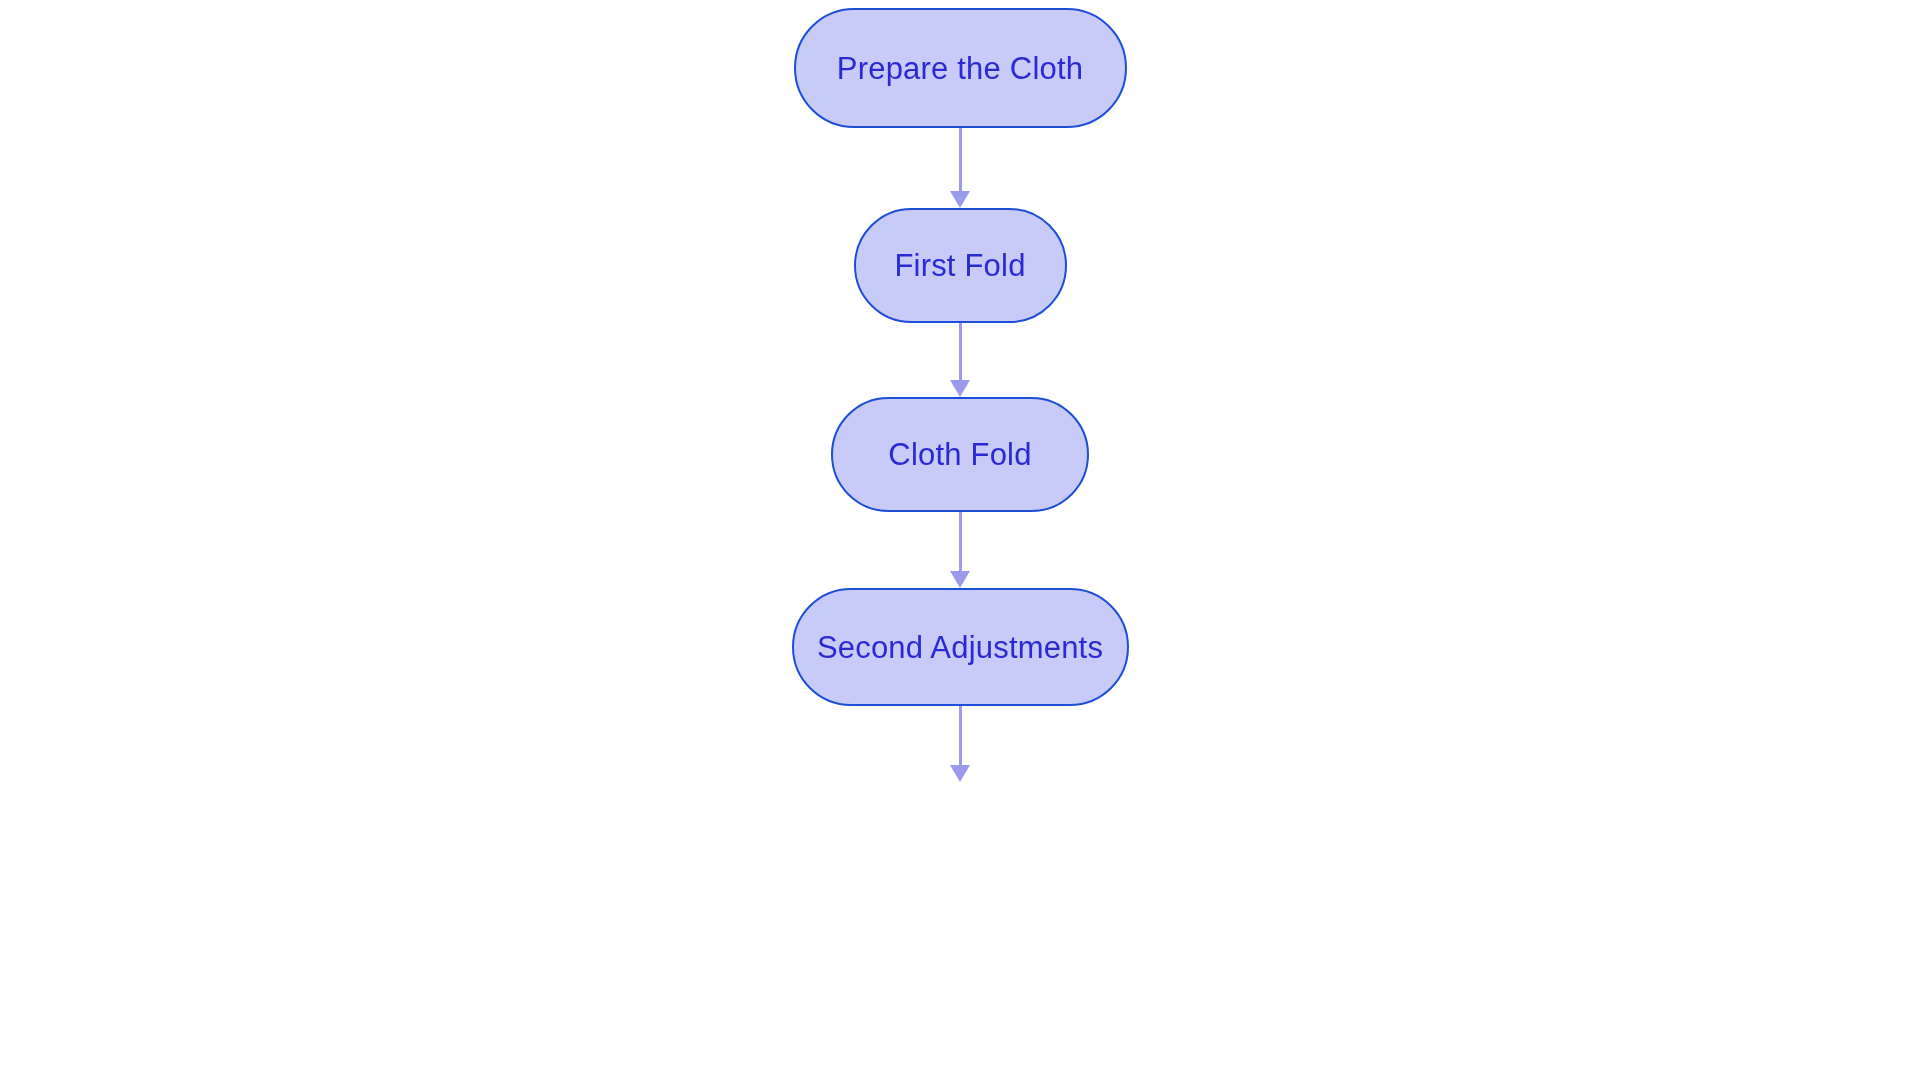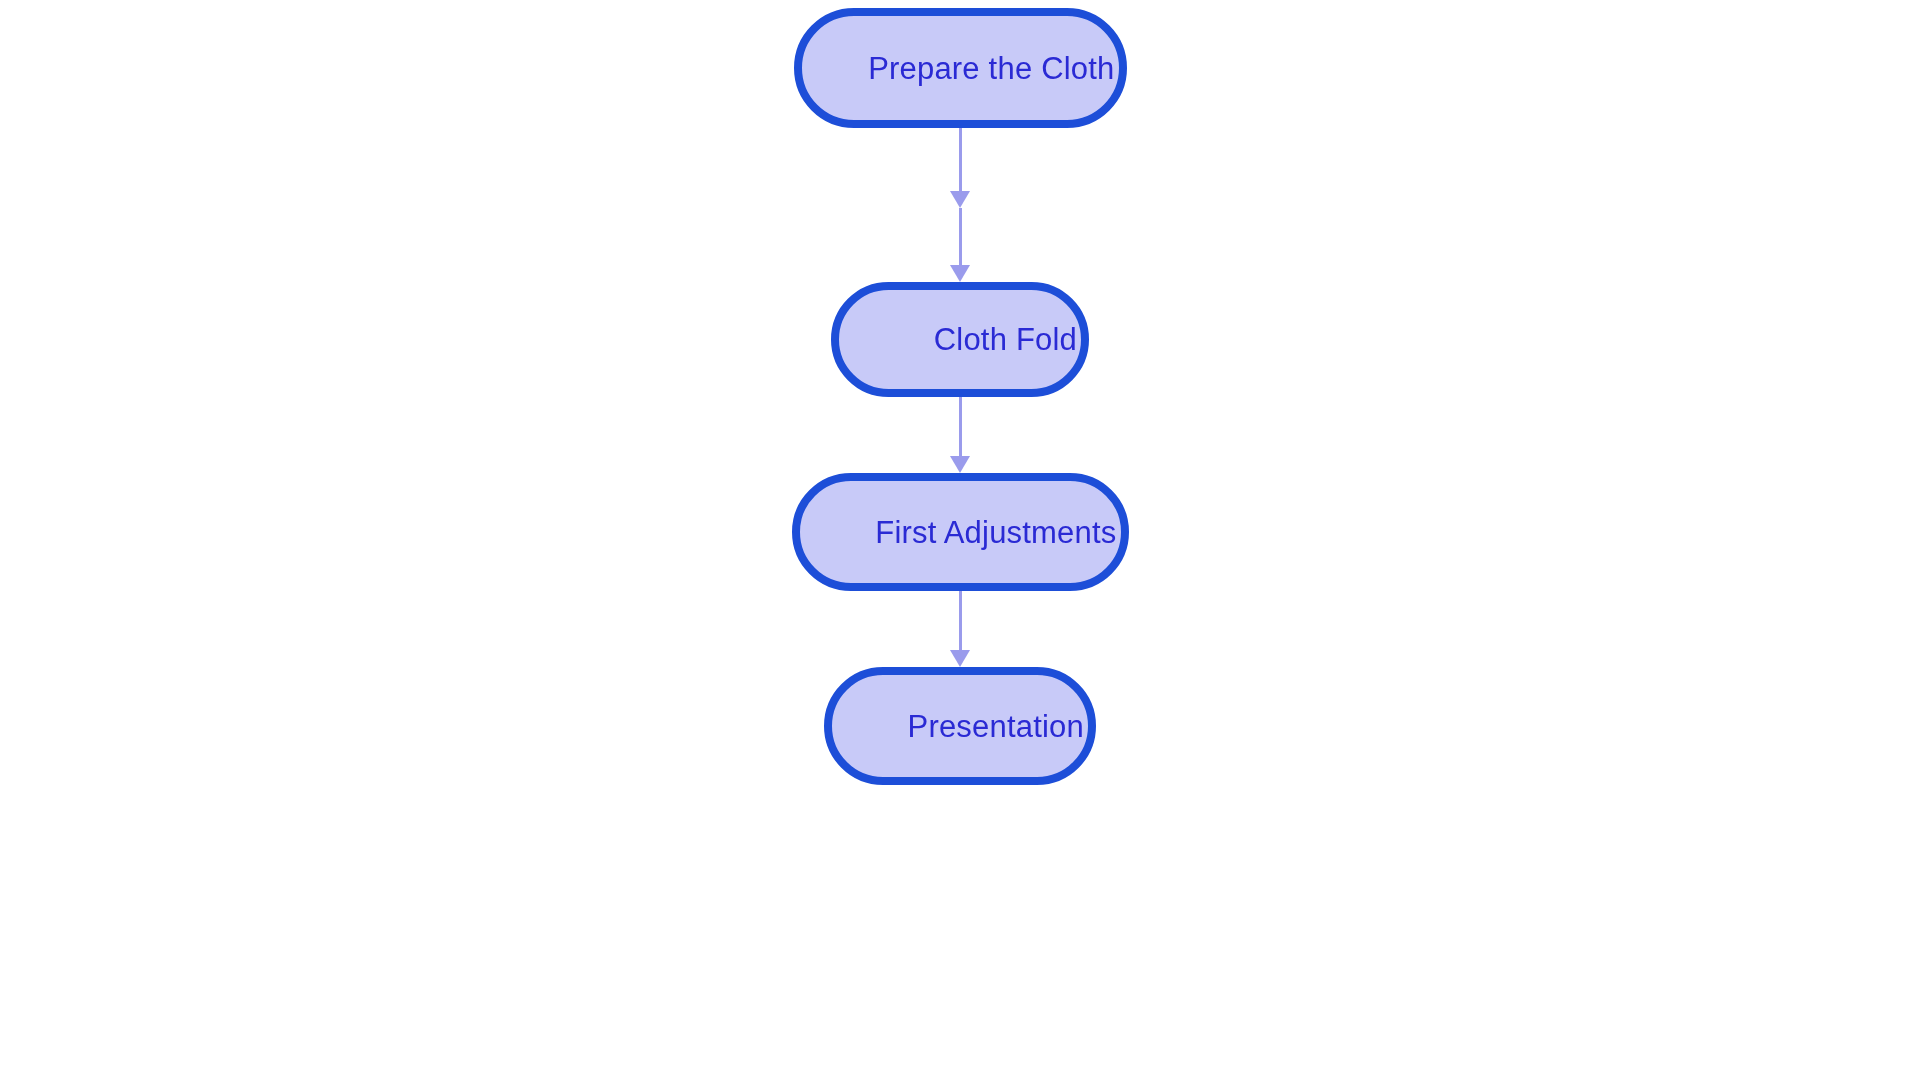--- a/index.html
+++ b/index.html
@@ -31,23 +31,23 @@
     display: flex;
     flex-direction: column;
     align-items: center;
   }
 
   
   .flow-node {
     box-sizing: border-box;
     display: flex;
     align-items: center;
-    justify-content: flex-end;
+    justify-content: center;
     background: #c8caf8;
-    border: 8px solid #1d4ed8;
+    border: 2px solid #1d4ed8;
     border-radius: 999px;
     color: #2a2ad4;
     font-size: 31px;
     font-weight: 300;
     letter-spacing: 0.2px;
     line-height: 1;
     white-space: nowrap;
     text-align: center;
   }
 
@@ -90,42 +90,42 @@
 
     <div class="flow-node" style="width:333px;height:120px;">
       <span class="node-label">Prepare the Cloth</span>
     </div>
 
     <div class="flow-connector">
       <span class="connector-stem" style="height:64px;"></span>
       <span class="connector-head"></span>
     </div>
 
+    <div class="flow-node" style="width:213px;height:115px;">
+      <span class="node-label">First Fold</span>
+    </div>
 
     <div class="flow-connector">
       <span class="connector-stem" style="height:58px;"></span>
       <span class="connector-head"></span>
     </div>
 
     <div class="flow-node" style="width:258px;height:115px;">
       <span class="node-label">Cloth Fold</span>
     </div>
 
     <div class="flow-connector">
       <span class="connector-stem" style="height:60px;"></span>
       <span class="connector-head"></span>
     </div>
 
     <div class="flow-node" style="width:337px;height:118px;">
-      <span class="node-label">First Adjustments</span>
+      <span class="node-label">Second Adjustments</span>
     </div>
 
     <div class="flow-connector">
       <span class="connector-stem" style="height:60px;"></span>
       <span class="connector-head"></span>
     </div>
 
-    <div class="flow-node" style="width:272px;height:118px;">
-      <span class="node-label">Presentation</span>
-    </div>
 
   </div>
 </div>
 
 </body></html>

